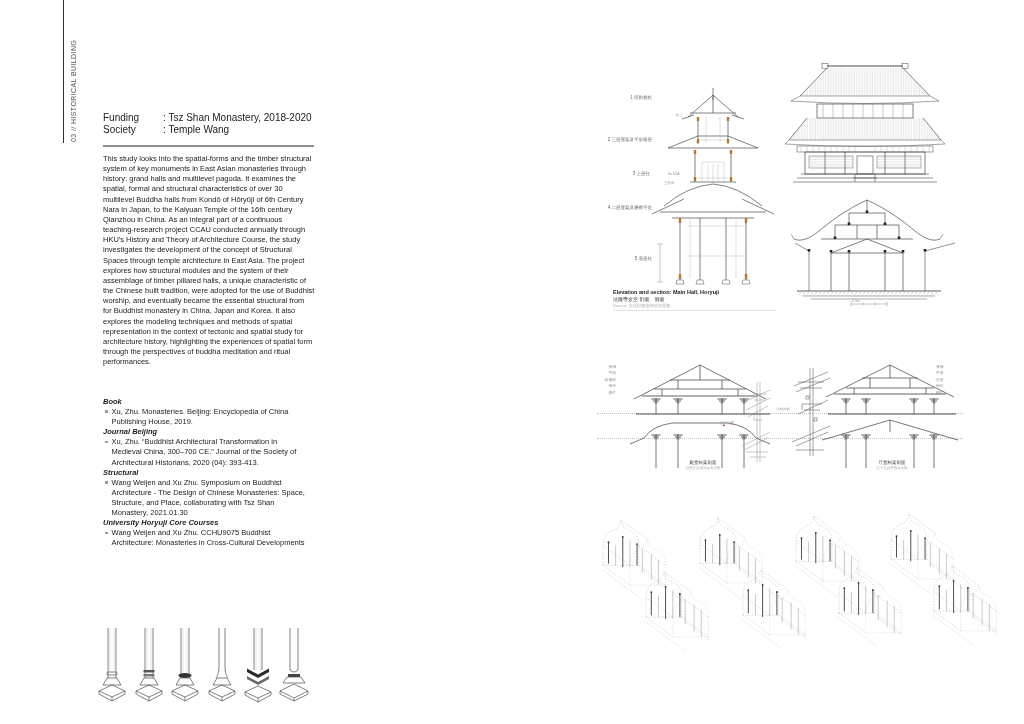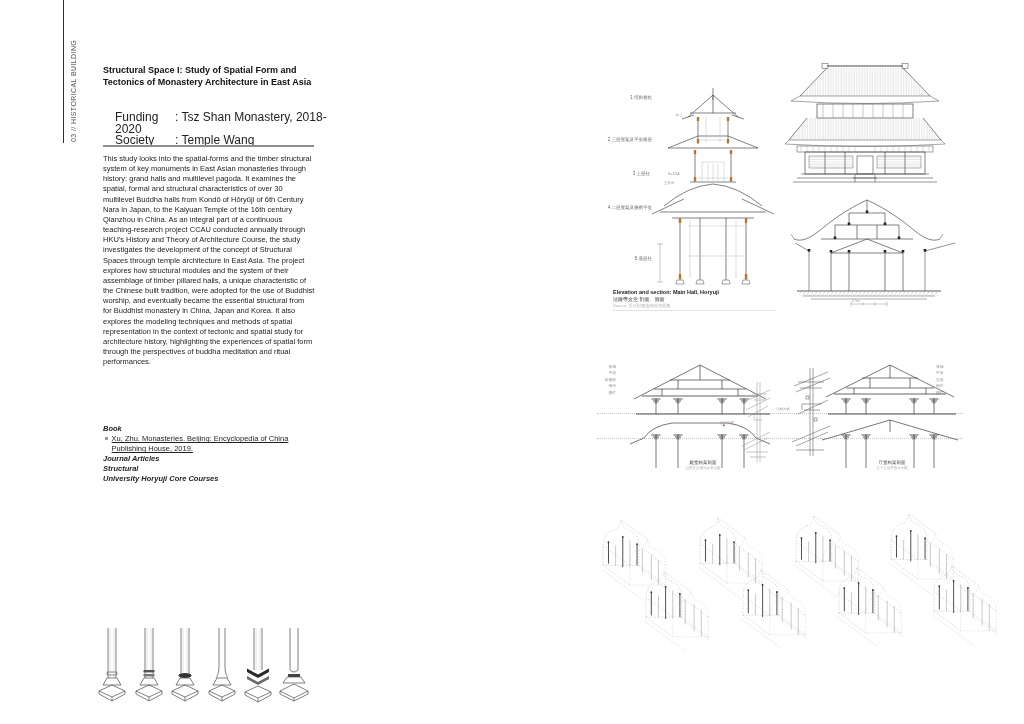--- a/index.html
+++ b/index.html
@@ -2,27 +2,27 @@
 <html><head>
 <meta charset="utf-8">
 <style>
   html,body{margin:0;padding:0;background:#fff;}
   #canvas{position:relative;width:1024px;height:724px;background:#ffffff;overflow:hidden;
           font-family:"Liberation Sans", sans-serif;color:#1a1a1a;}
   .abs{position:absolute;}
   .vline{width:1px;background:#2f2f2f;}
   .side-label{writing-mode:vertical-rl;transform:rotate(180deg);font-size:7px;letter-spacing:.4px;color:#555;}
   .title{font-size:9px;font-weight:bold;line-height:11.5px;color:#0f0f0f;}
-  .meta{font-size:12px;line-height:11.5px;color:#222;margin-left:12px;}
+  .meta{font-size:10px;line-height:11.5px;color:#222;}
   .meta .lab{display:inline-block;width:60px;}
   .rule{height:2px;background:#8d8d8d;}
   .body-text{font-size:7.5px;line-height:10.15px;color:#232323;text-align:left;}
   .pub{font-size:7.5px;line-height:10.1px;color:#232323;}
   .pubhead{font-style:italic;font-weight:bold;}
-  .pubitem{display:flex;text-decoration:underline;}
+  .pubitem{display:flex;}
   .bullet{flex:none;width:2.6px;height:2.6px;background:#9a9a9a;margin:3.4px 4px 0 2px;}
   .pubitem .txt{width:194px;}
   .figlabel{font-size:4.5px;color:#666;line-height:5px;}
   .microlabel{font-size:3.5px;color:#999;line-height:4px;}
   .cap-en{font-size:5.5px;font-weight:bold;color:#222;line-height:6.5px;}
   .cap-zh{font-size:5px;color:#333;line-height:6px;}
   .cap-src{font-size:4.2px;color:#b3b3b3;line-height:5px;}
   .thinrule{height:1px;background:#e2e2e2;}
   .dotline{border-top:1px dotted #c4c4c4;height:0;}
   .stack{font-size:3.8px;color:#9a9a9a;line-height:6.4px;}
@@ -84,38 +84,49 @@
       </g>
     </g>
   </defs>
 </svg>
 
 <div id="canvas">
 
   <div class="abs vline" style="left:63px;top:0;height:143px;"></div>
   <div class="abs side-label" style="left:70px;top:22px;height:120px;">03 // HISTORICAL BUILDING</div>
 
-  <div class="abs title" style="left:103px;top:65px;width:216px;">Structural Space I: Study of Spatial Form and Tectonics of Monastery Architecture in East Asia</div>
   <div class="abs meta" style="left:103px;top:112px;width:216px;">
     <div><span class="lab">Funding</span><span>: Tsz Shan Monastery, 2018-2020</span></div>
     <div><span class="lab">Society</span><span>: Temple Wang</span></div>
   </div>
   <div class="abs rule" style="left:103px;top:145px;width:211px;"></div>
 
   <div class="abs body-text" style="left:103px;top:154px;width:212px;">This study looks into the spatial-forms and the timber structural system of key monuments in East Asian monasteries through history: grand halls and multilevel pagoda. It examines the spatial, formal and structural characteristics of over 30 multilevel Buddha halls from Kondō of Hōryūji of 6th Century Nara in Japan, to the Kaiyuan Temple of the 16th century Qianzhou in China. As an integral part of a continuous teaching-research project CCAU conducted annually through HKU's History and Theory of Architecture Course, the study investigates the development of the concept of Structural Spaces through temple architecture in East Asia. The project explores how structural modules and the system of their assemblage of timber pillared halls, a unique characteristic of the Chinese built tradition, were adopted for the use of Buddhist worship, and eventually became the essential structural from for Buddhist monastery in China, Japan and Korea. It also explores the modeling techniques and methods of spatial representation in the context of tectonic and spatial study for architecture history, highlighting the experiences of spatial form through the perspectives of buddha meditation and ritual performances.</div>
 
-  <div class="abs pub" style="left:103px;top:397px;width:212px;margin-top:27px;">
+  <div class="abs pub" style="left:103px;top:397px;width:212px;">
     <div class="pubhead">Book</div>
     <div class="pubitem">
         <span class="bullet"></span>
         <span class="txt">Xu, Zhu. Monasteries. Beijing: Encyclopedia of China Publishing House, 2019.</span>
       </div>
-    <div class="pubhead">Journal Articles</div>
+    <div class="pubhead">Journal Beijing</div>
+    <div class="pubitem">
+        <span class="bullet"></span>
+        <span class="txt">Xu, Zhu. “Buddhist Architectural Transformation in Medieval China, 300–700 CE.”  Journal of the Society of Architectural Historians, 2020 (04): 393-413.</span>
+      </div>
     <div class="pubhead">Structural</div>
+    <div class="pubitem">
+        <span class="bullet"></span>
+        <span class="txt">Wang Weijen and Xu Zhu. Symposium on Buddhist Architecture - The Design of Chinese Monasteries: Space, Structure, and Place, collaborating with Tsz Shan Monastery, 2021.01.30</span>
+      </div>
     <div class="pubhead">University Horyuji Core Courses</div>
+    <div class="pubitem">
+        <span class="bullet"></span>
+        <span class="txt">Wang Weijen and Xu Zhu. CCHU9075 Buddhist Architecture: Monasteries in Cross-Cultural Developments</span>
+      </div>
   </div>
 
   <svg class="abs" style="left:650px;top:86px;" width="126" height="202" viewBox="0 0 126 202">
     <g stroke="#4a4a4a" stroke-width="0.7" fill="none">
       <path d="M63,2 V14"></path>
       <path d="M63,9 L38,31 M63,9 L88,31 M32,33 L44,29 M94,33 L82,29 M40,27 H86 M63,9 V27"></path>
       <path d="M48,31 V58 M78,31 V58"></path>
       <path d="M48,50 H78 M18,62 L48,50 M108,62 L78,50 M18,62 H108"></path>
       <path d="M45,64 V96 M81,64 V96 M40,96 H86"></path>
       <path d="M14,120 Q38,100 63,98 Q88,100 112,120 M2,128 L34,113 M124,128 L92,113 M10,126 H116"></path>

